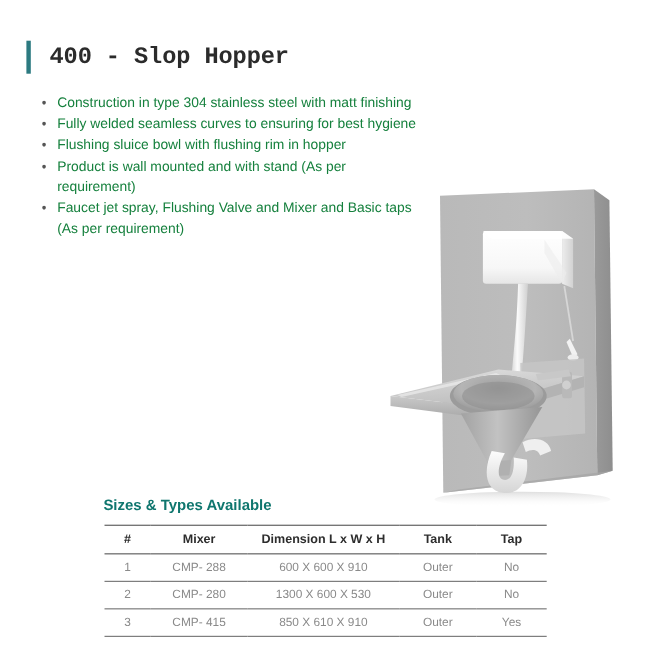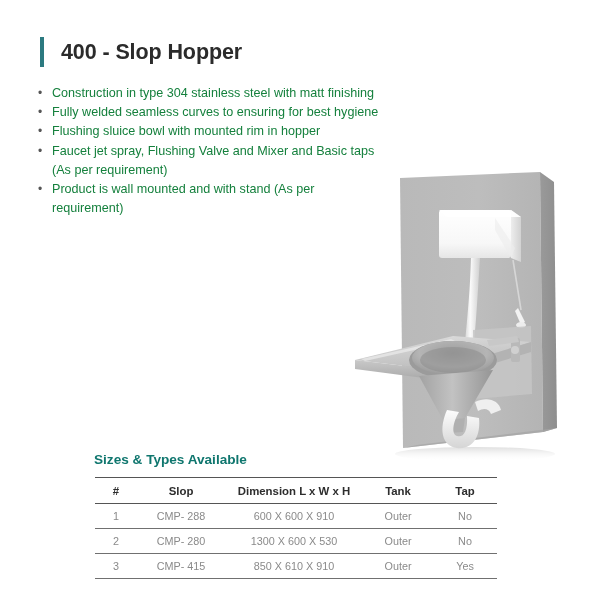--- a/index.html
+++ b/index.html
@@ -11,25 +11,26 @@
     height: 600px;
     background: #ffffff;
     font-family: "Liberation Sans", sans-serif;
     overflow: hidden;
     position: relative;
   }
 
   
   .title-row {
     position: absolute;
-    left: 40px;
+    left: 24px;
     top: 36px;
     display: flex;
     align-items: center;
     height: 32px;
+    font-family: Liberation Mono, monospace;
   }
   .title-accent {
     width: 4px;
     height: 30px;
     background: #2c7a80;
     margin-right: 17px;
     flex: 0 0 auto;
   }
   .title-text {
     font-size: 21.5px;
@@ -131,23 +132,23 @@
 <body>
 
 <div class="title-row">
   <div class="title-accent"></div>
   <div class="title-text">400 - Slop Hopper</div>
 </div>
 
 <ul class="features">
   <li>Construction in type 304 stainless steel with matt finishing</li>
   <li>Fully welded seamless curves to ensuring for best hygiene</li>
-  <li>Flushing sluice bowl with mounted rim in hopper</li>
+  <li>Flushing sluice bowl with flushing rim in hopper</li>
+  <li>Product is wall mounted and with stand (As per requirement)</li>
   <li>Faucet jet spray, Flushing Valve and Mixer and Basic taps (As per requirement)</li>
-  <li>Product is wall mounted and with stand (As per requirement)</li>
 </ul>
 
 <div class="product-image">
   <svg viewBox="0 0 250 290" xmlns="http://www.w3.org/2000/svg">
     <defs>
       <linearGradient id="wallFace" x1="0" y1="0" x2="1" y2="0">
         <stop offset="0%" stop-color="#b9b9b9"></stop>
         <stop offset="55%" stop-color="#bdbdbd"></stop>
         <stop offset="100%" stop-color="#b4b4b4"></stop>
       </linearGradient>
@@ -265,21 +266,21 @@
   <colgroup>
     <col class="col-num">
       <col class="col-model">
       <col class="col-dim">
       <col class="col-tank">
       <col class="col-tap">
   </colgroup>
   <thead>
     <tr>
       <th>#</th>
-      <th>Slop</th>
+      <th>Mixer</th>
       <th>Dimension L x W x H</th>
       <th>Tank</th>
       <th>Tap</th>
     </tr>
   </thead>
   <tbody>
     <tr>
       <td>1</td>
       <td>CMP- 288</td>
       <td>600 X 600 X 910</td>

